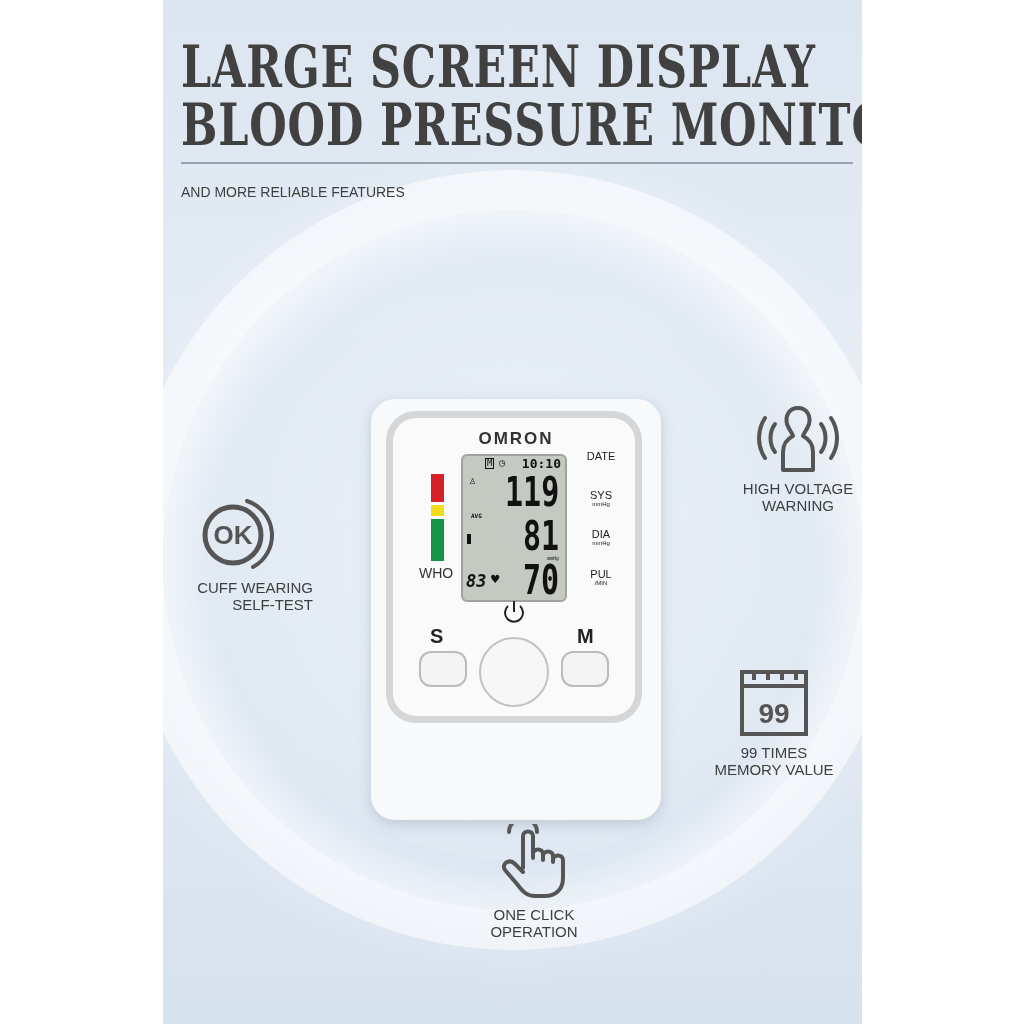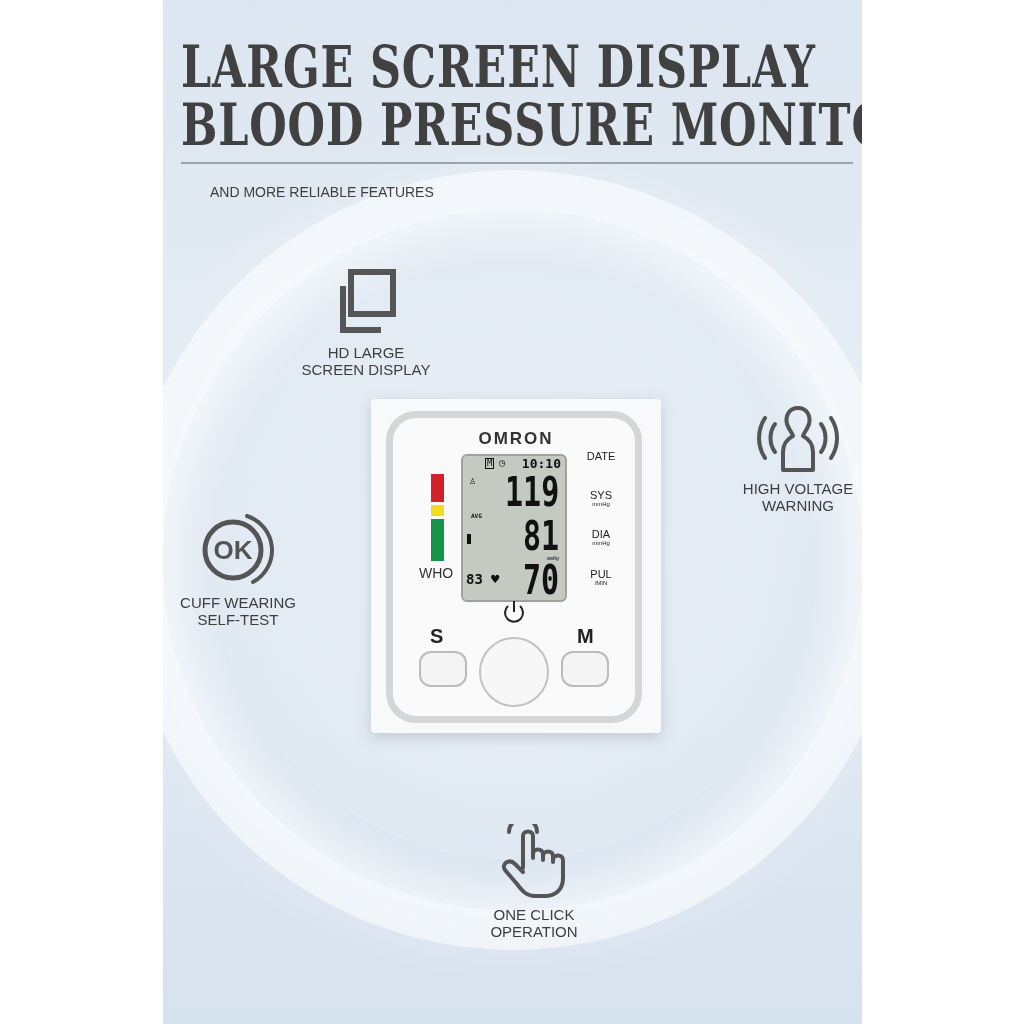--- a/index.html
+++ b/index.html
@@ -20,30 +20,30 @@
     background: radial-gradient(circle, rgba(235,241,248,0.9) 0%, rgba(226,234,243,0.6) 70%, rgba(210,222,236,0.3) 100%);
   }
   .title {
     position:absolute; left:18px; top:34px; width:680px;
     font-family:"DejaVu Serif", serif; font-weight:bold; color:#414141;
     font-size:50px; line-height:58px; letter-spacing:1px; transform:scaleX(0.86); transform-origin:left top;
     white-space:nowrap;
   }
   .title div { transform:scaleY(1.15); transform-origin:left top; }
   .rule { position:absolute; left:18px; top:162px; width:672px; height:2px; background:#9aa3ad; }
-  .subtitle { position:absolute; left:18px; top:184px; font-size:14px; color:#3e3e3e;margin-left:29px; }
+  .subtitle { position:absolute; left:18px; top:184px; font-size:14px; color:#3e3e3e; }
 
   .feature { position:absolute; text-align:center; color:#3e3e3e; font-size:15px; line-height:17px; }
   .feature svg { display:block; margin:0 auto 6px auto; }
   .feature .lbl { display:block; white-space:nowrap; }
 
   
   .device {
-    position:absolute; left:208px; top:399px; width:290px; height:334px;
-    background:#f8f9fa; border-radius:4px;
+    position:absolute; left:208px; top:399px; width:290px; height:421px;
+    background:#f8f9fa; border-radius:24px;
     box-shadow: 0 4px 14px rgba(120,140,160,0.35);
   }
   .device-frame {
     position:absolute; left:15px; top:12px; width:256px; height:312px;
     border:7px solid #d5d6d8; border-radius:30px; background:#fafafa; box-sizing:border-box;
   }
   .brand { position:absolute; left:0; width:100%; top:30px; text-align:center; font-size:17px; font-weight:bold; letter-spacing:2px; color:#333; }
   .who-bar { position:absolute; left:60px; width:13px; }
   .who-label { position:absolute; left:48px; top:566px; font-size:14px; color:#333; }
   .lcd {
@@ -65,52 +65,57 @@
   <div class="ring-inner"></div>
   <div class="ring"></div>
 
   <div class="title">
     <div>LARGE SCREEN DISPLAY</div>
     <div>BLOOD PRESSURE MONITOR</div>
   </div>
   <div class="rule"></div>
   <div class="subtitle">AND MORE RELIABLE FEATURES</div>
 
-  <div class="feature" style="left:108px; top:268px; width:190px;">
-    <svg width="70" height="70" viewBox="0 0 70 70">
-      <rect x="20" y="4" width="42" height="42" fill="none" stroke="#555" stroke-width="6"></rect>
-      <path d="M12 18 V62 H50" fill="none" stroke="#555" stroke-width="6"></path>
-    </svg>
-    <span class="lbl">HD LARGE</span>
-    <span class="lbl">SCREEN DISPLAY</span>
-  </div>
 
 
   <div class="feature" style="left:560px; top:402px; width:150px;">
     <svg width="86" height="72" viewBox="0 0 86 72">
       <path d="M43 6 C52 6 56 14 54 22 C52 28 48 32 48 34 C56 38 58 44 58 50 V68 H28 V50 C28 44 30 38 38 34 C38 32 34 28 32 22 C30 14 34 6 43 6 Z" fill="none" stroke="#555" stroke-width="4" stroke-linejoin="round"></path>
       <path d="M20 22 C14 30 14 42 20 50" fill="none" stroke="#555" stroke-width="4" stroke-linecap="round"></path>
       <path d="M10 16 C2 28 2 44 10 56" fill="none" stroke="#555" stroke-width="4" stroke-linecap="round"></path>
       <path d="M66 22 C72 30 72 42 66 50" fill="none" stroke="#555" stroke-width="4" stroke-linecap="round"></path>
       <path d="M76 16 C84 28 84 44 76 56" fill="none" stroke="#555" stroke-width="4" stroke-linecap="round"></path>
     </svg>
     <span class="lbl">HIGH VOLTAGE</span>
     <span class="lbl">WARNING</span>
   </div>
 
-  <div class="feature" style="left:0px; top:512px; width:150px;">
+  <div class="feature" style="left:0px; top:497px; width:150px;text-align:right;">
     <svg width="82" height="76" viewBox="0 0 82 76">
       <circle cx="36" cy="38" r="28" fill="none" stroke="#555" stroke-width="5"></circle>
       <path d="M50 4 A36 36 0 0 1 56 70" fill="none" stroke="#555" stroke-width="4" stroke-linecap="round"></path>
       <text x="36" y="47" text-anchor="middle" font-family="Liberation Sans, sans-serif" font-weight="bold" font-size="26" fill="#555">OK</text>
     </svg>
     <span class="lbl">CUFF WEARING</span>
     <span class="lbl">SELF-TEST</span>
   </div>
 
+  <div class="feature" style="left:536px; top:668px; width:150px;">
+    <svg width="72" height="70" viewBox="0 0 72 70">
+      <rect x="4" y="4" width="64" height="62" fill="none" stroke="#555" stroke-width="4"></rect>
+      <line x1="4" y1="18" x2="68" y2="18" stroke="#555" stroke-width="4"></line>
+      <line x1="16" y1="4" x2="16" y2="12" stroke="#555" stroke-width="4"></line>
+      <line x1="30" y1="4" x2="30" y2="12" stroke="#555" stroke-width="4"></line>
+      <line x1="44" y1="4" x2="44" y2="12" stroke="#555" stroke-width="4"></line>
+      <line x1="58" y1="4" x2="58" y2="12" stroke="#555" stroke-width="4"></line>
+      <text x="36" y="55" text-anchor="middle" font-family="Liberation Sans, sans-serif" font-weight="bold" font-size="28" fill="#555">99</text>
+    </svg>
+    <span class="lbl">99 TIMES</span>
+    <span class="lbl">MEMORY VALUE</span>
+  </div>
 
 
   <div class="feature" style="left:296px; top:824px; width:150px;text-align:center;">
     <svg width="66" height="76" viewBox="0 0 66 76">
       <path d="M8 8 A14 14 0 0 1 36 8" fill="none" stroke="#555" stroke-width="4" stroke-linecap="round"></path>
       <path d="M22 44 V12 C22 6 32 6 32 12 V34 M32 30 C32 24 42 24 42 30 V36 M42 32 C42 26 52 26 52 32 V38 M52 36 C52 30 62 30 62 36 V54 C62 66 54 72 44 72 H34 C26 72 22 68 16 60 L4 46 C0 40 8 34 14 40 L22 48" fill="none" stroke="#555" stroke-width="4" stroke-linejoin="round" stroke-linecap="round"></path>
     </svg>
     <span class="lbl">ONE CLICK</span>
     <span class="lbl">OPERATION</span>
   </div>
@@ -127,21 +132,21 @@
     <div class="lcd">
       <span style="position:absolute; left:22px; top:2px; font-size:9px; border:1px solid #111; padding:0 1px; line-height:9px;">M</span>
       <span style="position:absolute; left:36px; top:1px; font-size:10px;">◷</span>
       <span style="position:absolute; right:4px; top:0px; font-size:13px; font-weight:bold;">10:10</span>
       <span style="position:absolute; left:6px; top:18px; font-size:11px;">♙</span>
       <span class="big" style="top:16px;">119</span>
       <span style="position:absolute; left:8px; top:56px; font-size:6px; font-weight:bold;">AVG</span>
       <span style="position:absolute; left:4px; top:78px; width:4px; height:10px; background:#111;"></span>
       <span class="big" style="top:60px;">81</span>
       <span style="position:absolute; right:6px; top:99px; font-size:5px; font-style:italic;">mmHg</span>
-      <span style="position:absolute; left:3px; top:115px; font-size:14px; font-weight:bold;">83</span>
+      <span style="position:absolute; left:3px; top:115px; font-size:17px; font-weight:bold;font-style:italic;">83</span>
       <span style="position:absolute; left:28px; top:115px; font-size:14px;">♥</span>
       <span class="big" style="top:104px;">70</span>
     </div>
 
     <div class="side-lbl" style="top:51px;"><span>DATE</span></div>
     <div class="side-lbl" style="top:90px;"><span>SYS</span><small>mmHg</small></div>
     <div class="side-lbl" style="top:129px;"><span>DIA</span><small>mmHg</small></div>
     <div class="side-lbl" style="top:169px;"><span>PUL</span><small>/MIN</small></div>
 
     <svg style="position:absolute; left:130px; top:200px;" width="26" height="28" viewBox="0 0 26 28">

